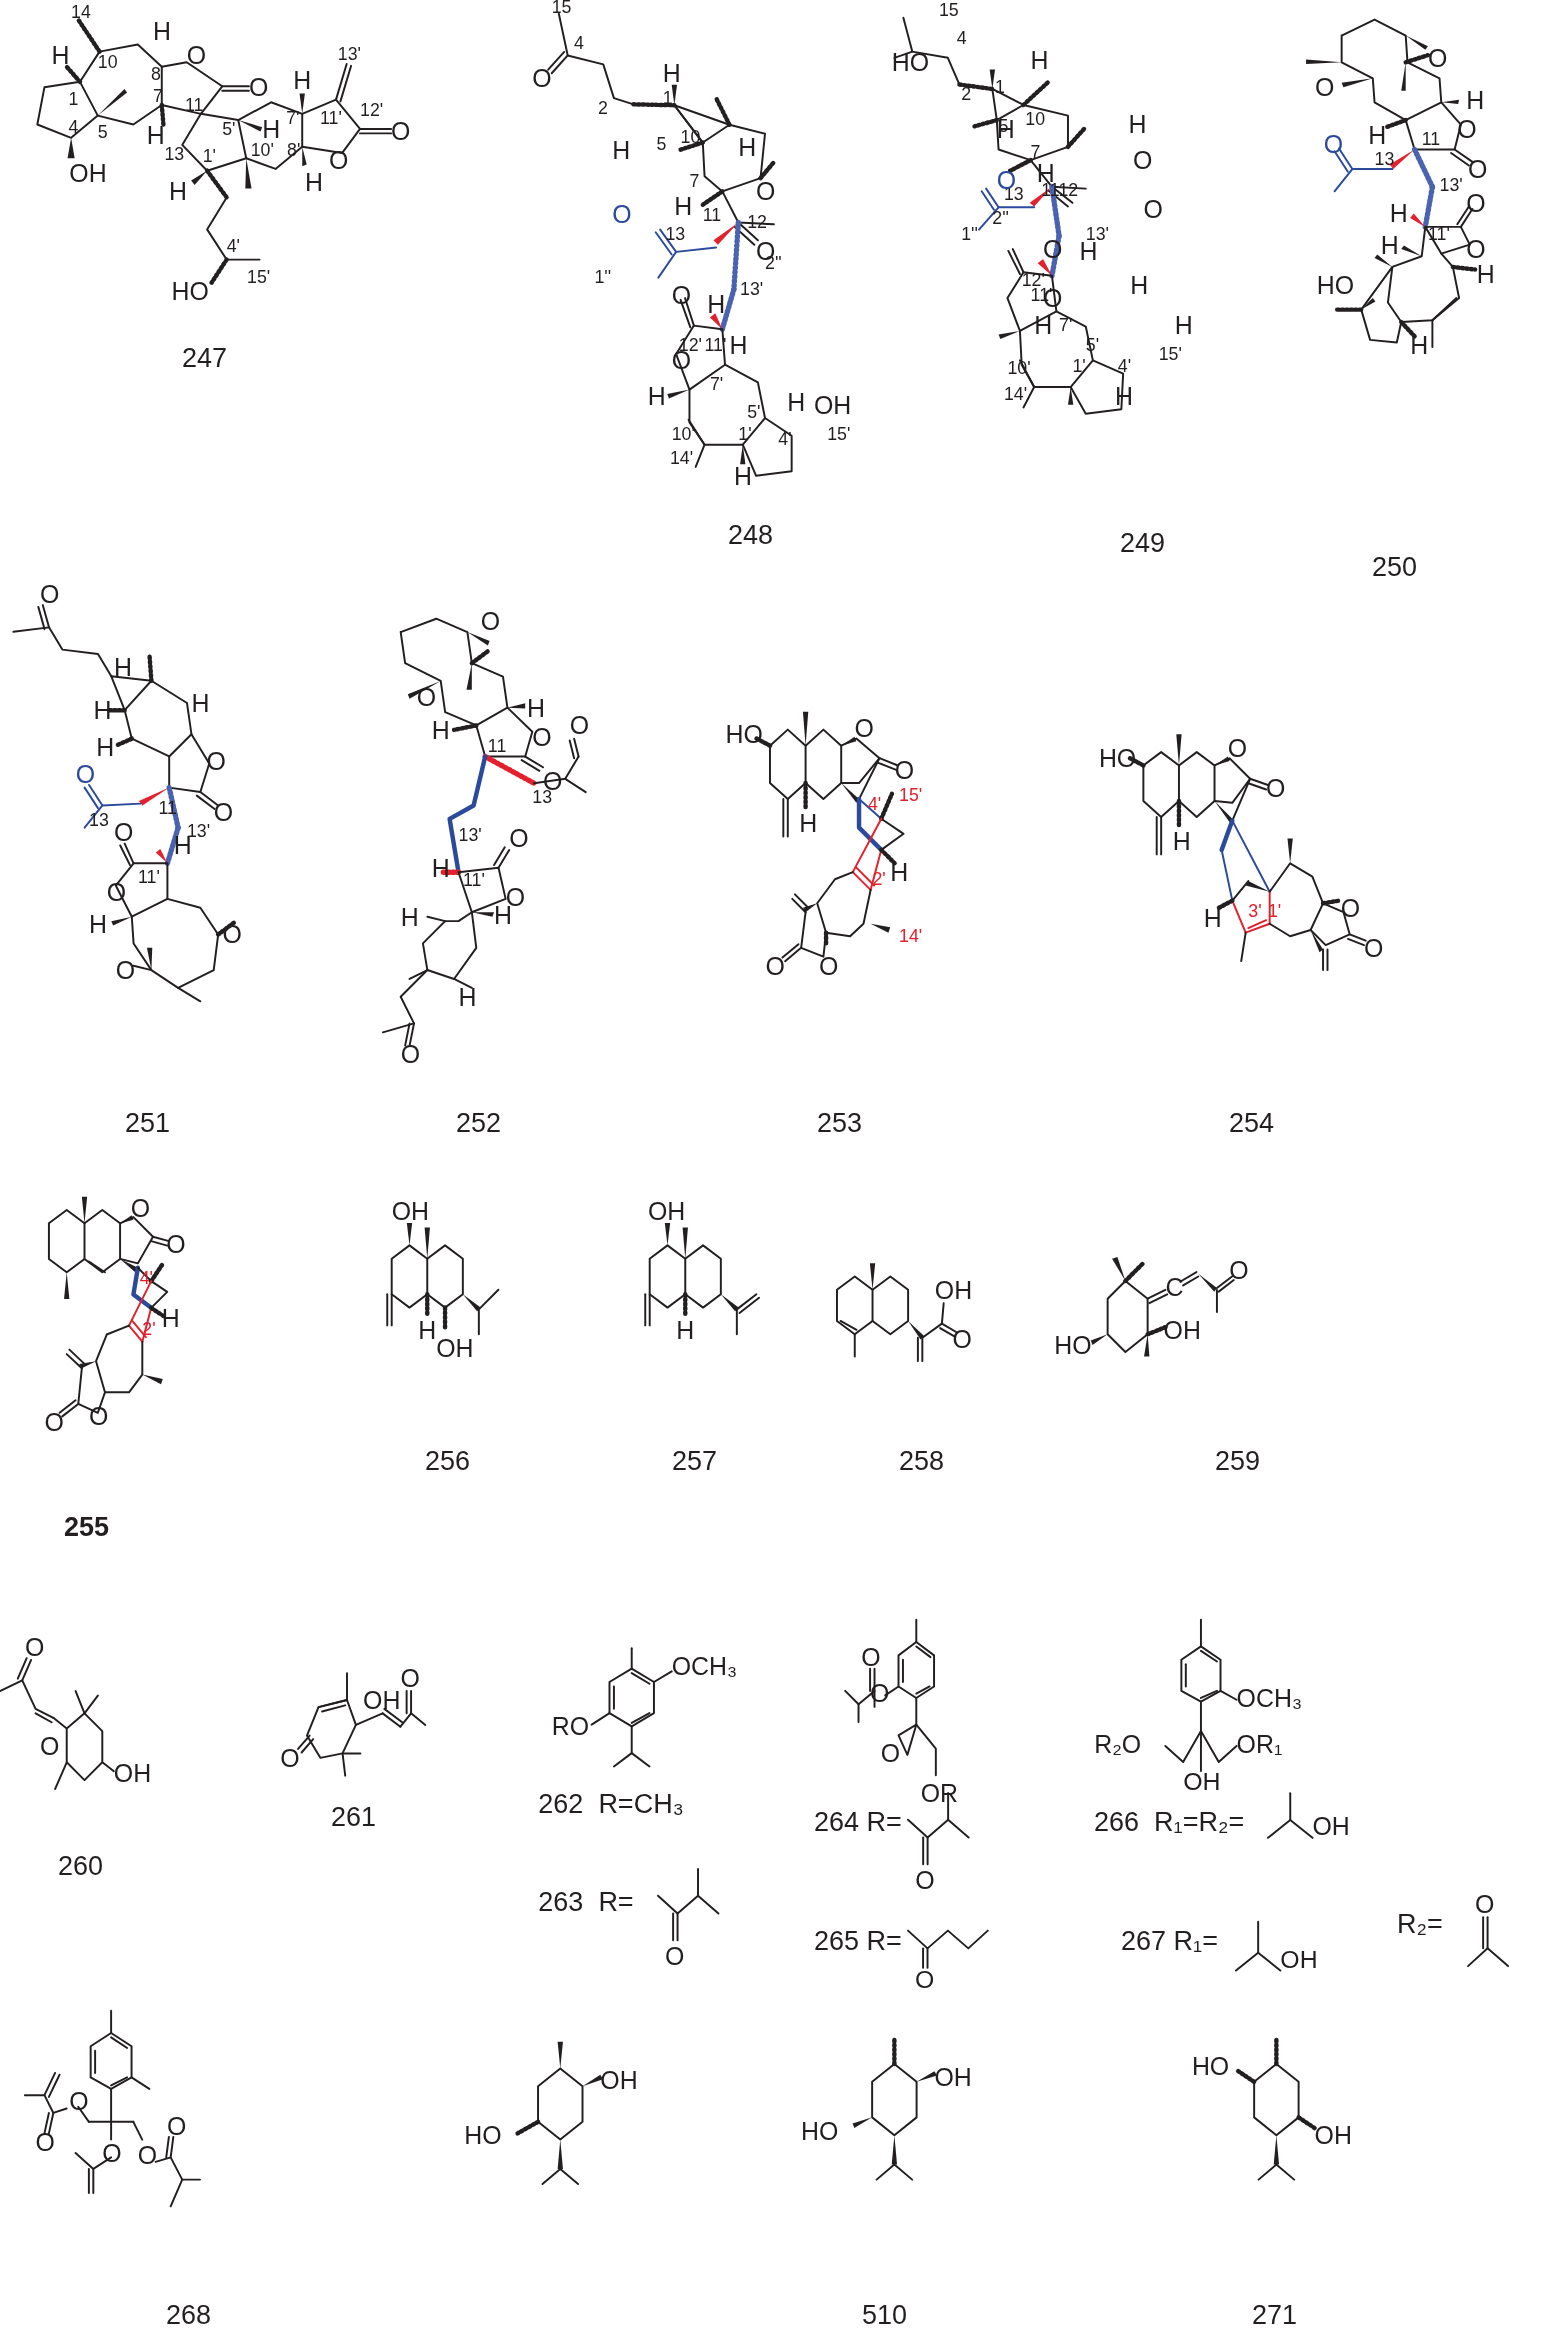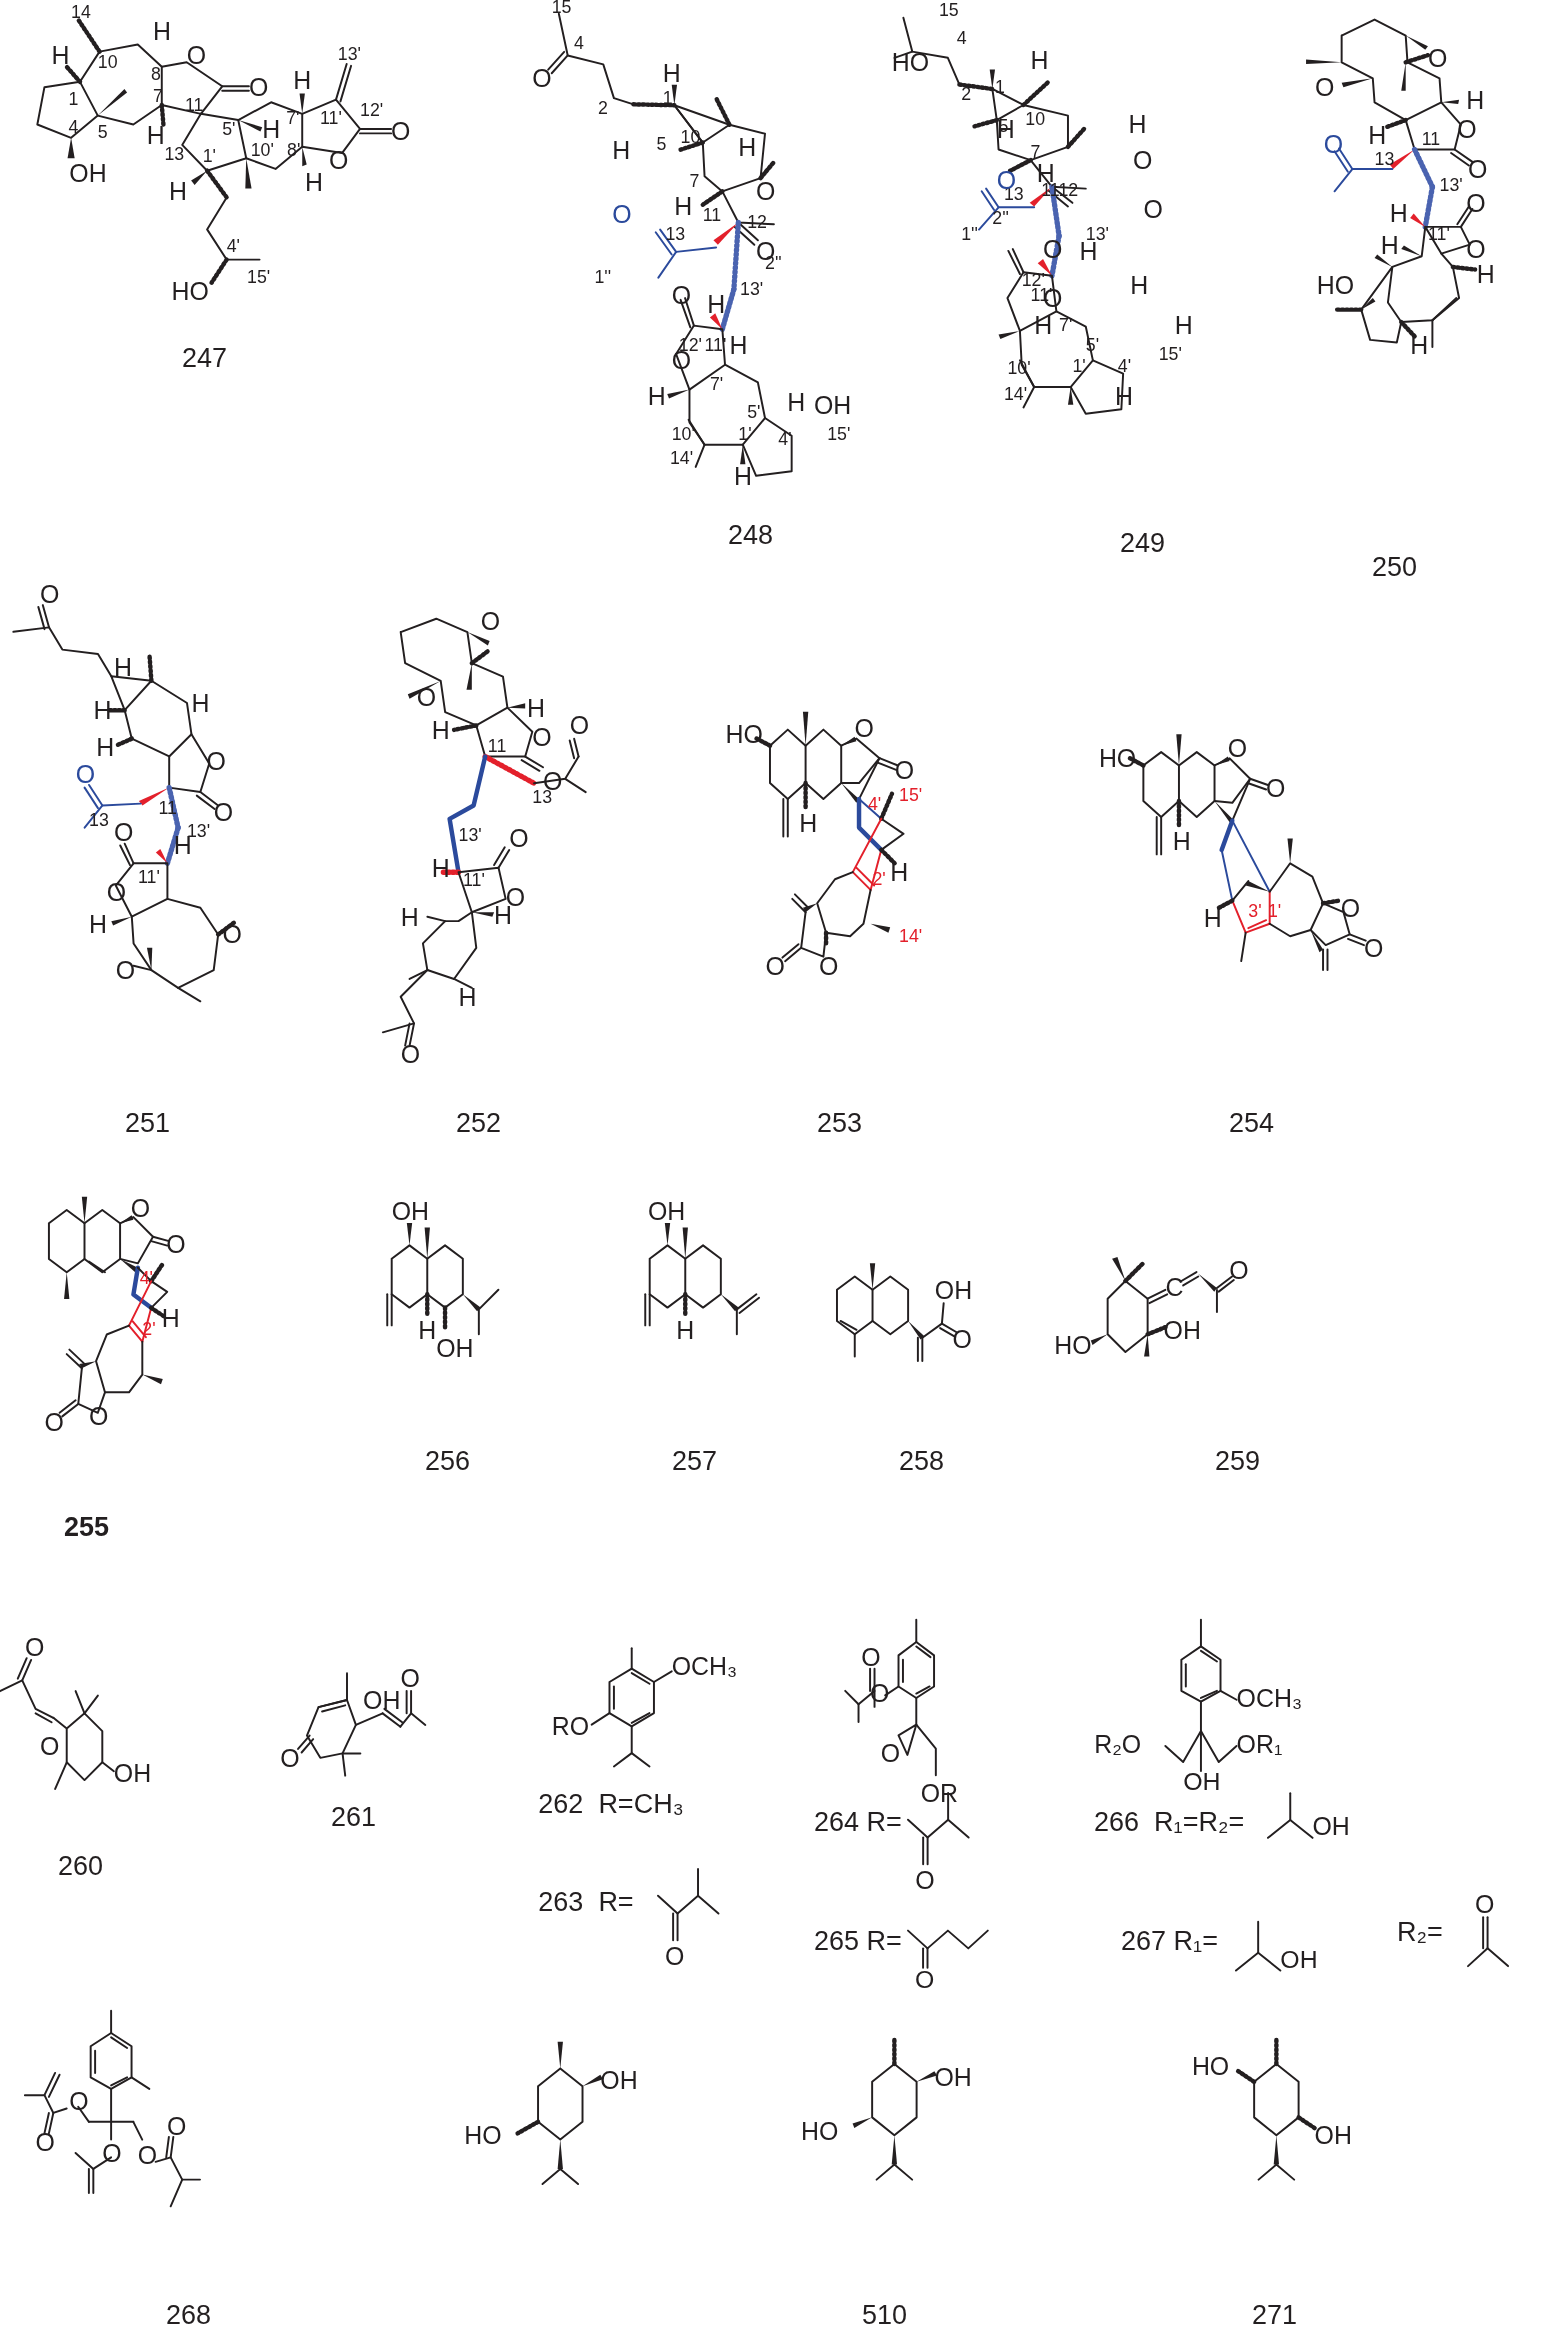--- a/index.html
+++ b/index.html
@@ -762,21 +762,21 @@
 
 <div class="cell" style="left:1094px;top:1877px;width:471px;height:107px;">
   <div class="rlabel" style="left:3px;top:49px;margin-left:24px;">
     <span>267</span>&nbsp;<span>R₁=</span>
   </div>
   <svg width="133" height="107" style="left:142px;top:9px;" viewBox="0 0 150 120">
     <polyline points="0,95 25,75 50,95"></polyline>
       <line x1="25" y1="75" x2="25" y2="40"></line>
     <text class="at" x="50" y="92">OH</text>
   </svg>
-  <div class="rlabel" style="left:303px;top:40px;">R₂=</div>
+  <div class="rlabel" style="left:303px;top:32px;">R₂=</div>
   <svg width="89" height="107" style="left:374px;top:0;" viewBox="0 0 100 120">
     <polyline points="0,100 22,80 45,100"></polyline>
     <line x1="22" y1="80" x2="22" y2="45"></line>
       <line x1="17" y1="80" x2="17" y2="45"></line>
     <text class="at" x="8" y="40">O</text>
   </svg>
 </div>
 
 <div class="cell" style="left:0;top:1975px;width:400px;height:355px;">
   <svg width="400" height="355" viewBox="0 0 450 399">

